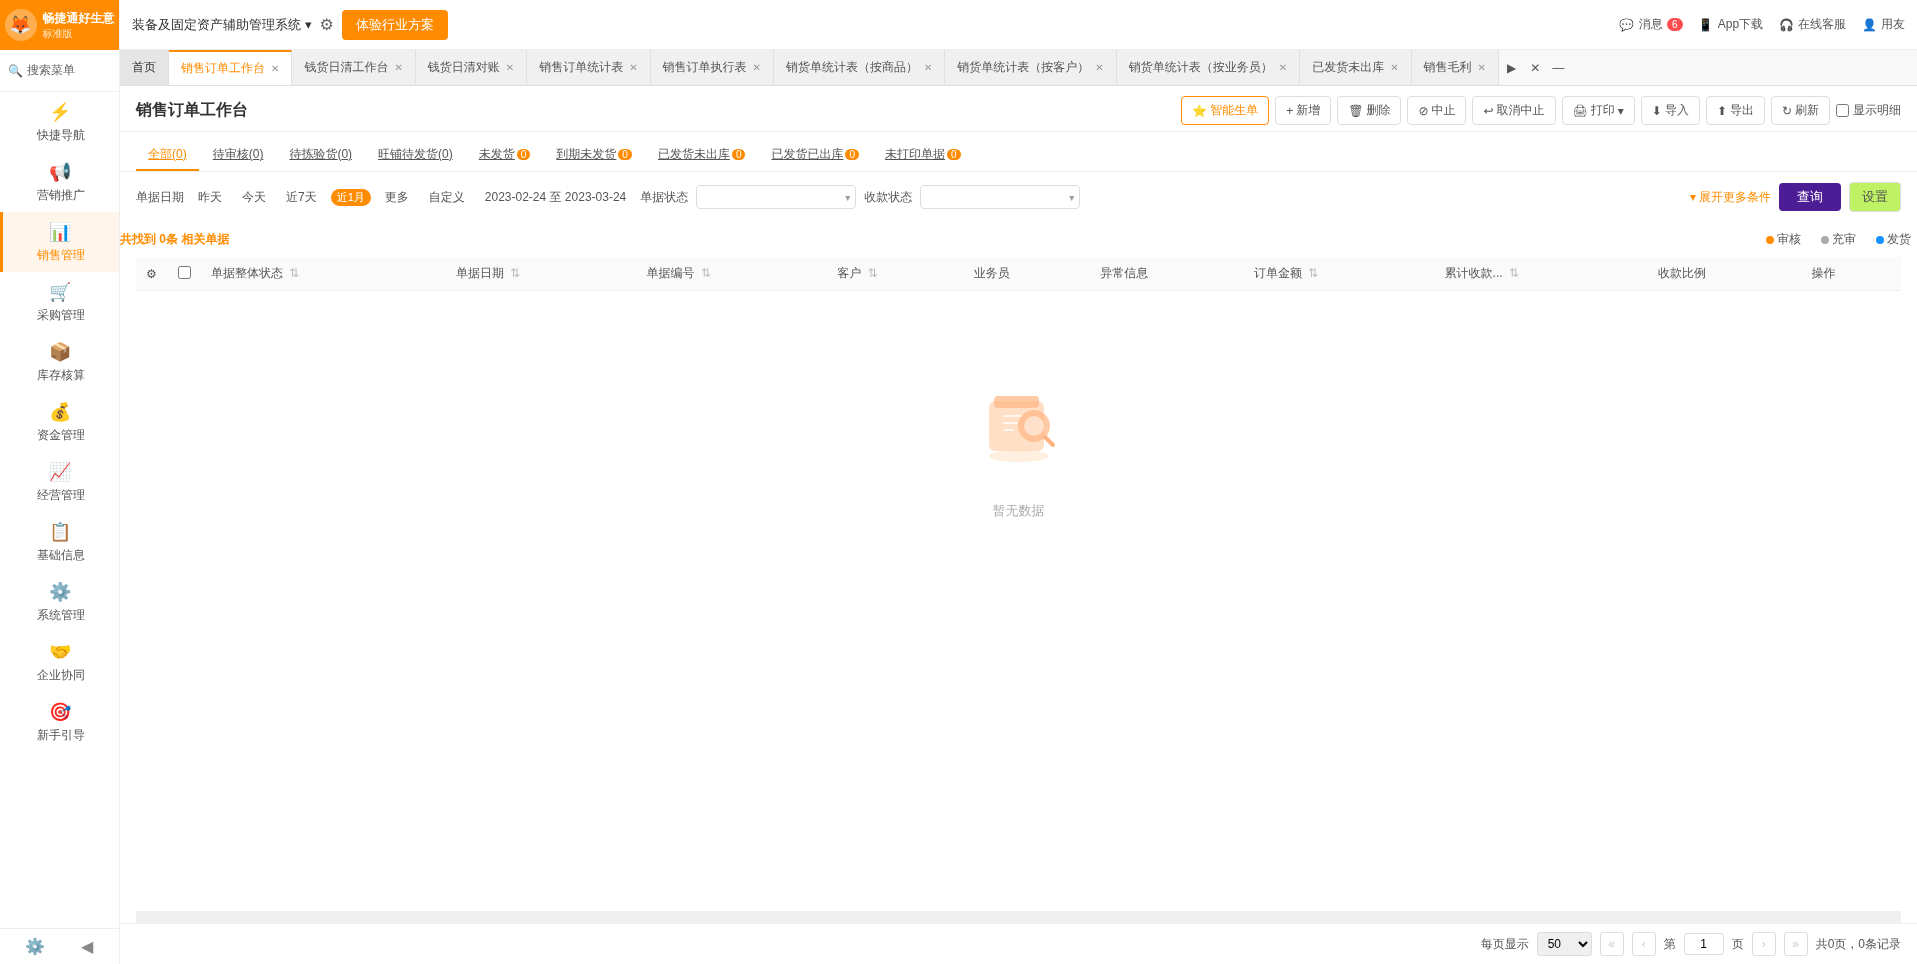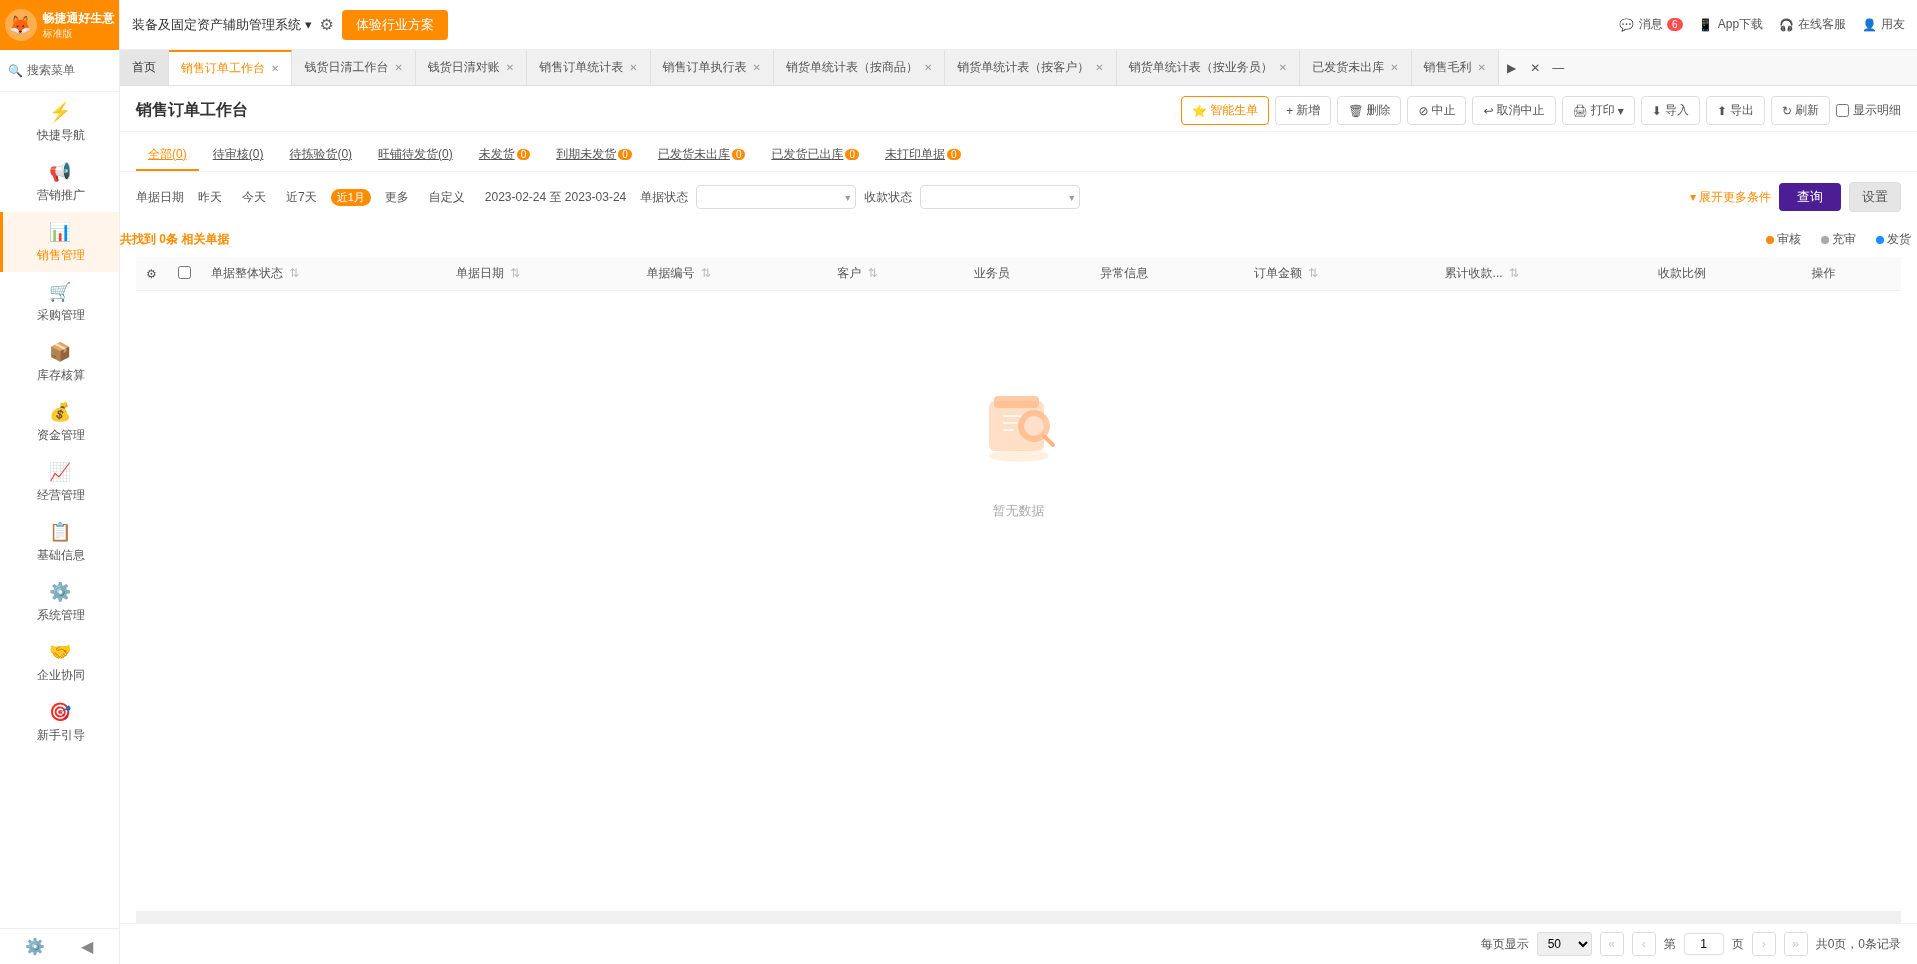--- a/index.html
+++ b/index.html
@@ -60,21 +60,21 @@
     .filter-bar { padding: 10px 16px; display: flex; align-items: center; flex-wrap: wrap; gap: 8px; }
     .filter-label { color: #555; font-size: 12px; }
     .filter-date-btn { font-size: 12px; color: #555; cursor: pointer; padding: 2px 6px; border-radius: 3px; }
     .filter-date-range { font-size: 12px; color: #555; padding: 2px 6px; }
     .filter-period-badge { background: #ff8c00; color: white; border-radius: 10px; font-size: 11px; padding: 1px 6px; cursor: pointer; }
     .filter-select { border: 1px solid #ddd; border-radius: 4px; padding: 4px 8px; font-size: 12px; color: #333; background: #fff; min-width: 160px; appearance: none; cursor: pointer; }
     .filter-select-wrap { position: relative; display: inline-flex; align-items: center; }
     .filter-select-arrow { position: absolute; right: 6px; color: #999; font-size: 10px; pointer-events: none; }
     .filter-expand { display: flex; align-items: center; gap: 3px; color: #ff8c00; cursor: pointer; font-size: 12px; margin-left: auto; }
     .btn-query { background: #4c1d95; color: white; border: none; border-radius: 4px; padding: 5px 18px; font-size: 13px; cursor: pointer; }
-    .btn-setting { background: #e5e5e5; border: 1px solid #ddd; color: #555; border-radius: 4px; padding: 5px 12px; font-size: 13px; cursor: pointer; }
+    .btn-setting { background: #bef264; border: 1px solid #ddd; color: #555; border-radius: 4px; padding: 5px 12px; font-size: 13px; cursor: pointer; }
 
     
     .table-toolbar { padding: 6px 0; display: flex; align-items: center; justify-content: space-between; }
     .result-count { font-size: 12px; color: #555; }
     .result-count span { color: #ff8c00; font-weight: bold; }
     .table-quick-actions { display: flex; align-items: center; gap: 8px; }
     .quick-btn { display: flex; align-items: center; gap: 3px; font-size: 12px; color: #555; cursor: pointer; padding: 3px 6px; border-radius: 3px; }
     .dot { width: 8px; height: 8px; border-radius: 50%; display: inline-block; }
     .dot-orange { background: #ff8c00; }
     .dot-gray { background: #aaa; }

